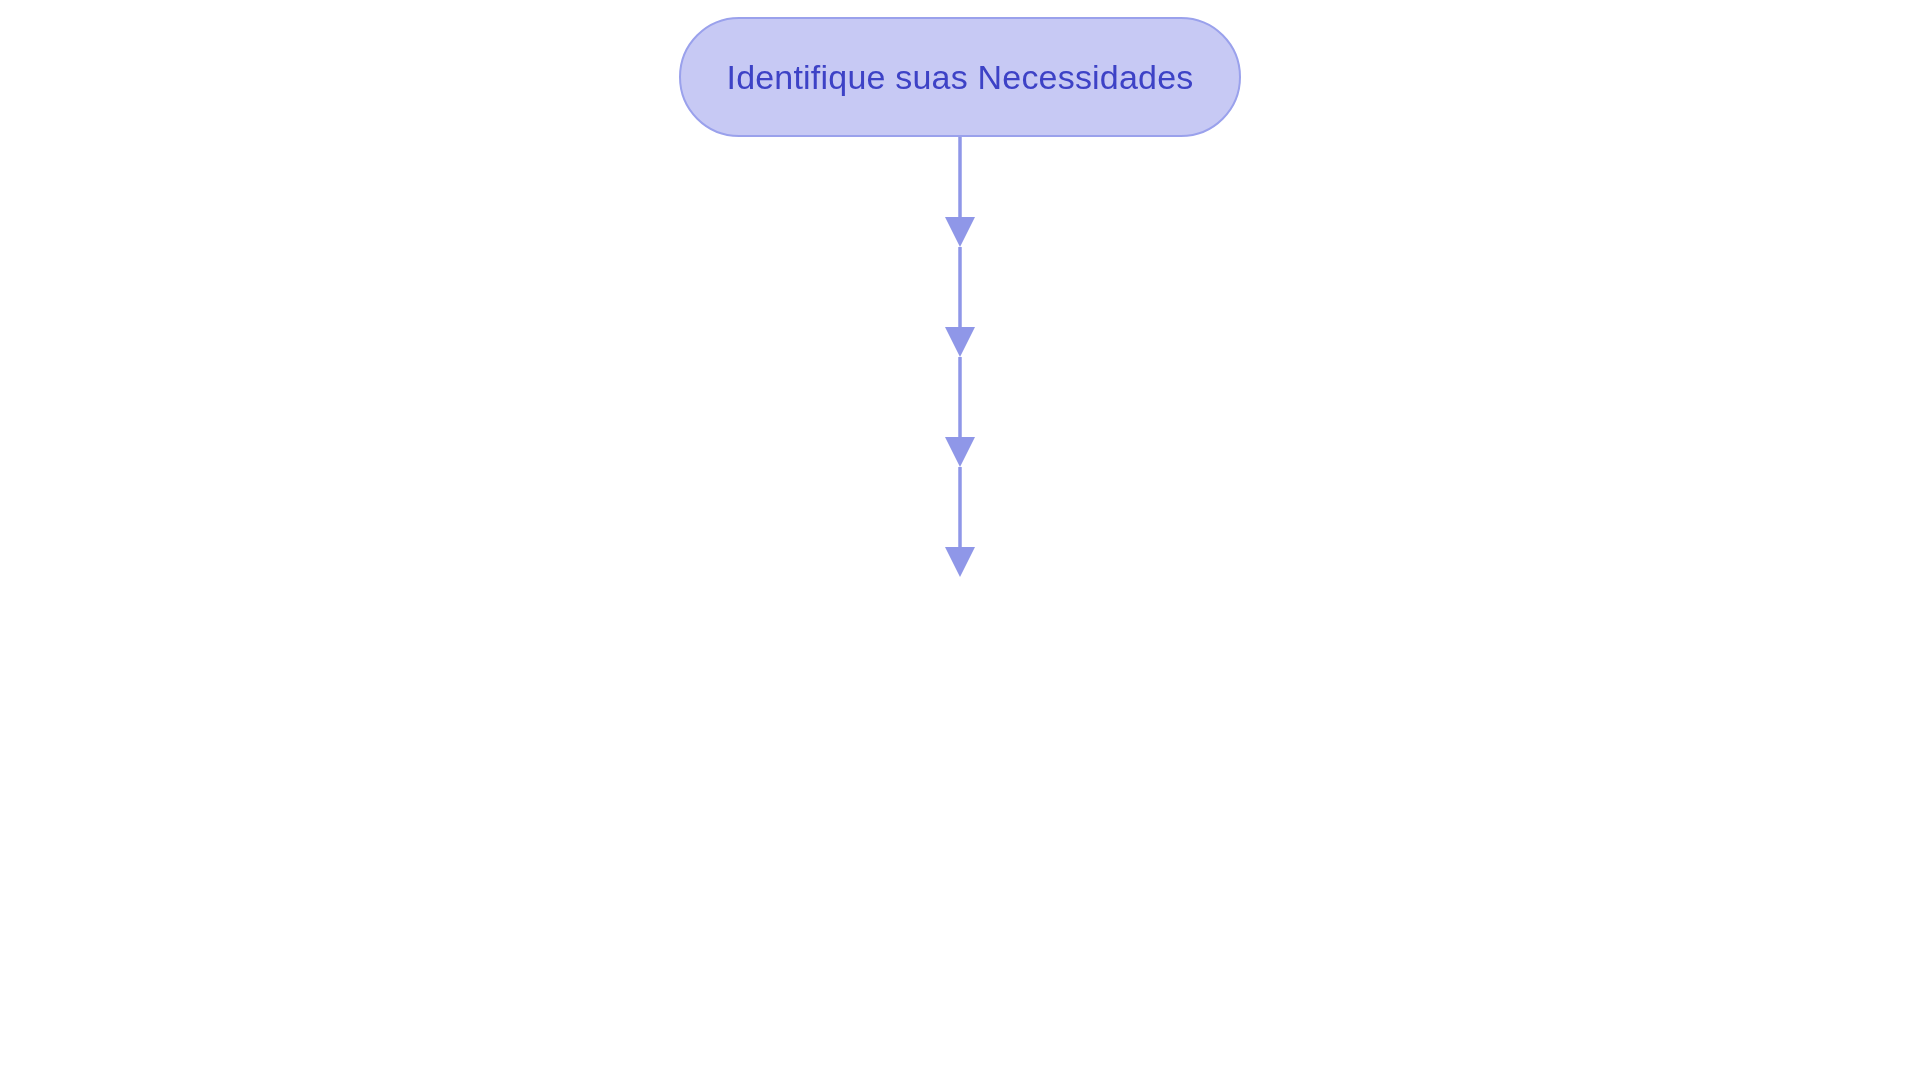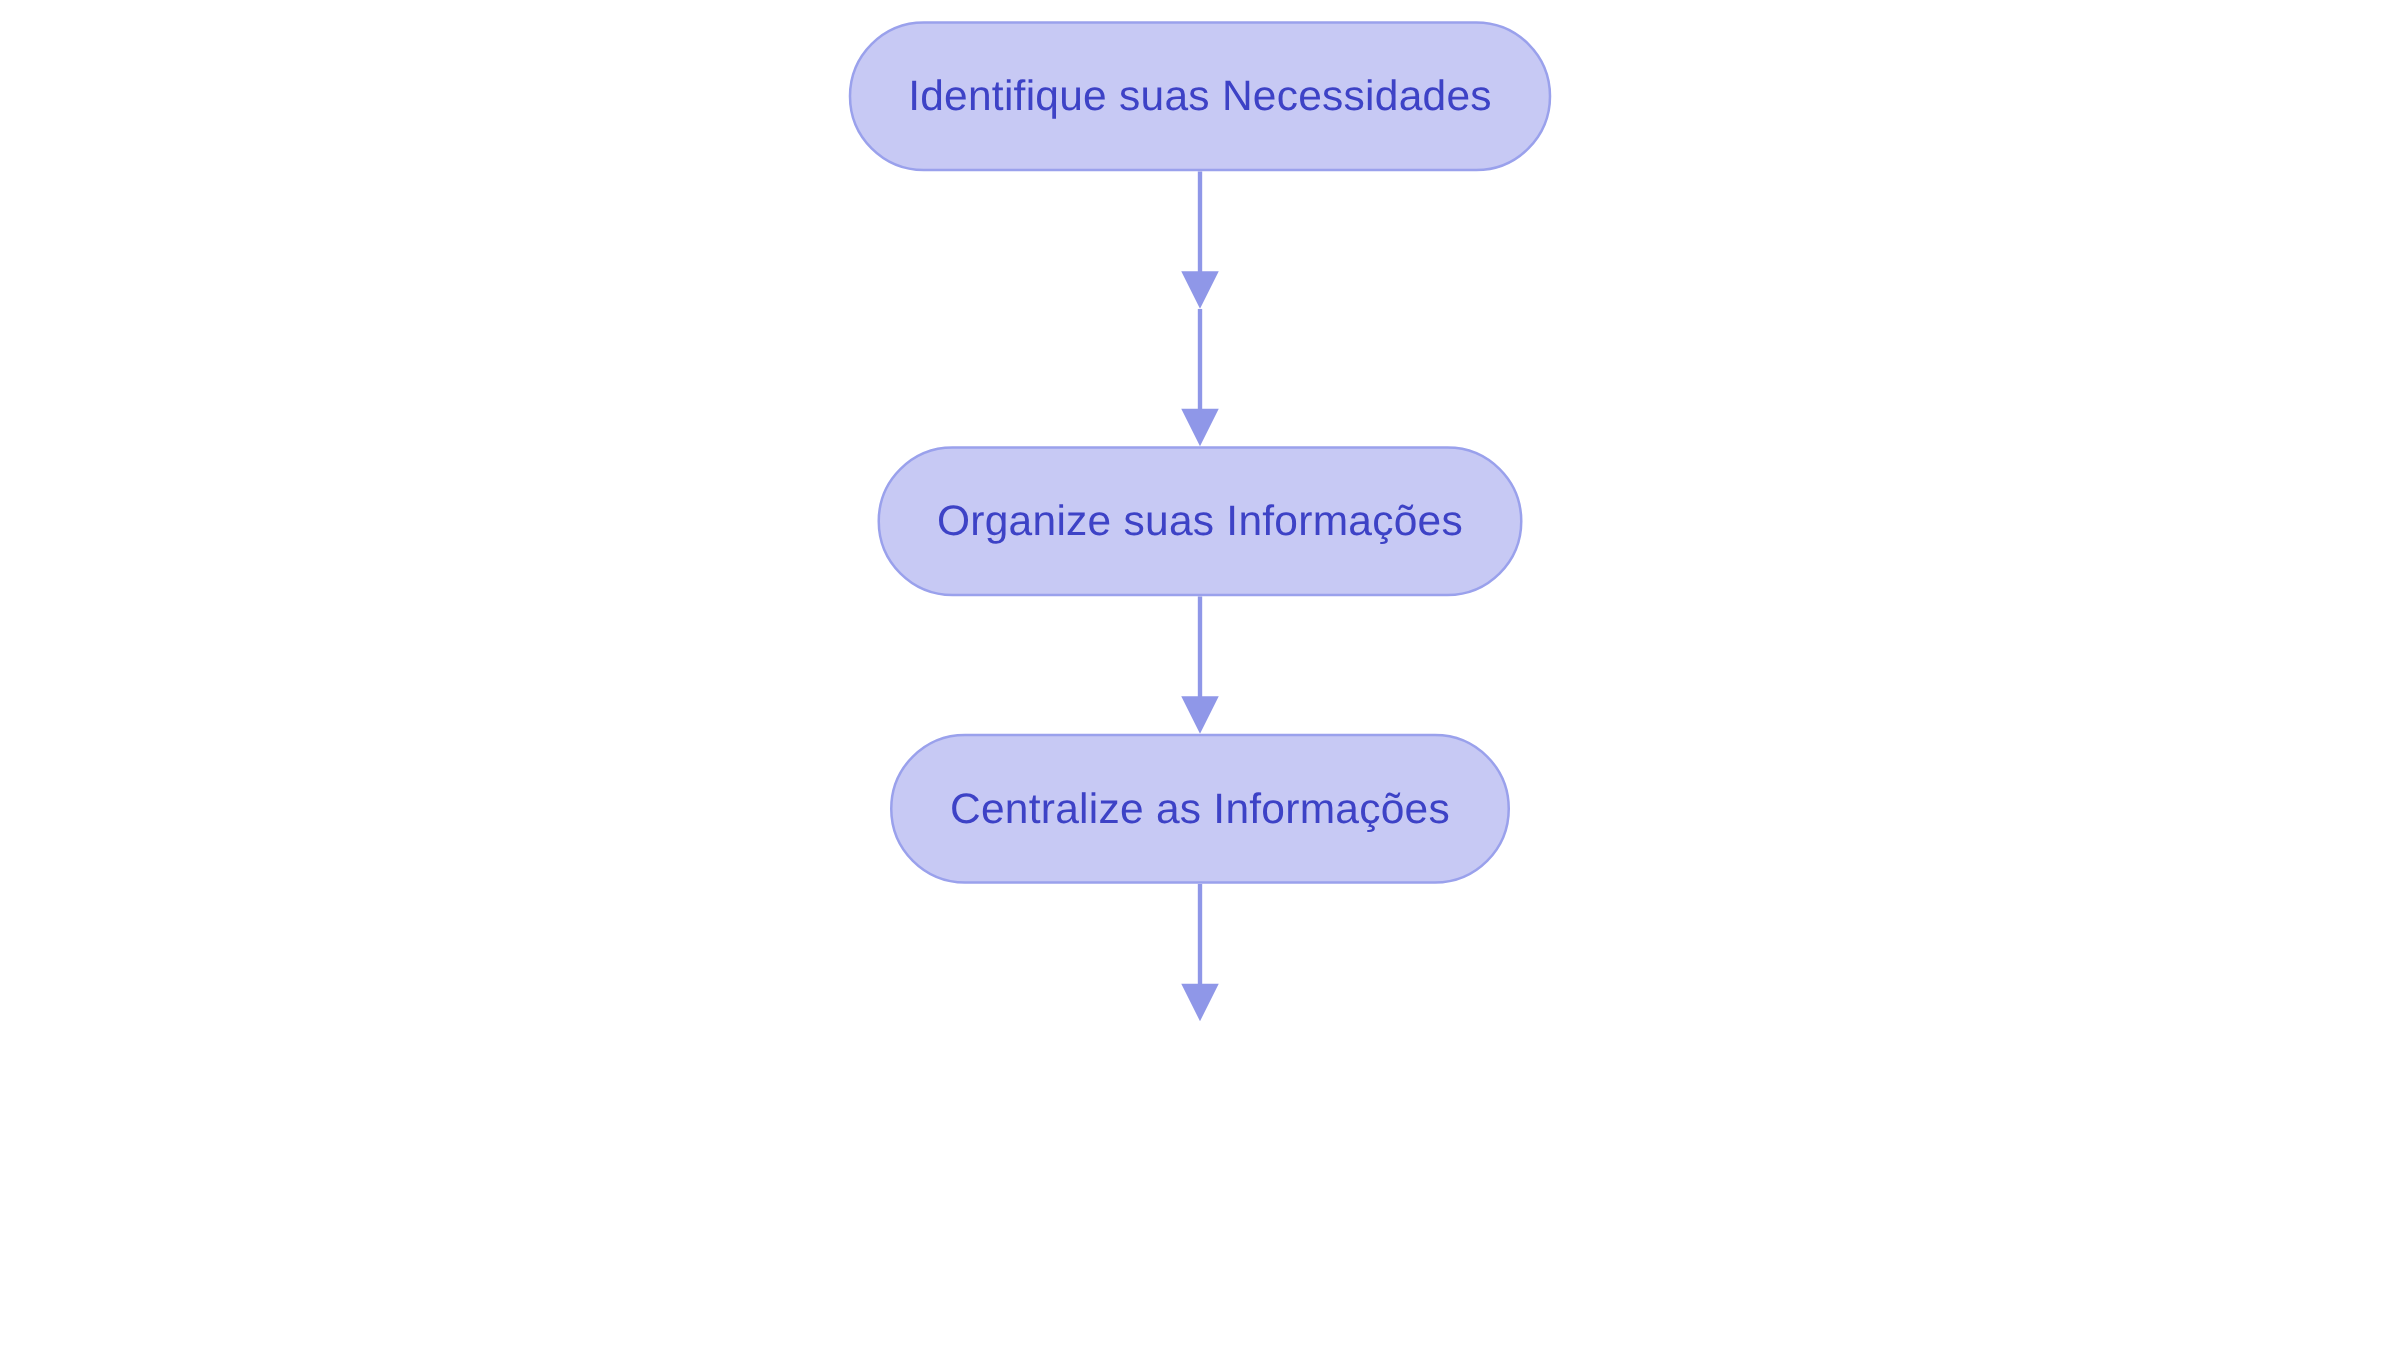--- a/index.html
+++ b/index.html
@@ -73,32 +73,26 @@
       <line x1="17" y1="0" x2="17" y2="84" stroke="currentColor" stroke-width="3.5"></line>
       <polygon points="2,80 32,80 17,110" fill="currentColor"></polygon>
     </svg>
 
 
     <svg class="connector" viewBox="0 0 34 110" aria-hidden="true">
       <line x1="17" y1="0" x2="17" y2="84" stroke="currentColor" stroke-width="3.5"></line>
       <polygon points="2,80 32,80 17,110" fill="currentColor"></polygon>
     </svg>
 
-    <div class="node">
-      <span>Organize suas Informações</span>
-    </div>
 
     <svg class="connector" viewBox="0 0 34 110" aria-hidden="true">
       <line x1="17" y1="0" x2="17" y2="84" stroke="currentColor" stroke-width="3.5"></line>
       <polygon points="2,80 32,80 17,110" fill="currentColor"></polygon>
     </svg>
 
-    <div class="node">
-      <span>Centralize as Informações</span>
-    </div>
 
     <svg class="connector" viewBox="0 0 34 110" aria-hidden="true">
       <line x1="17" y1="0" x2="17" y2="84" stroke="currentColor" stroke-width="3.5"></line>
       <polygon points="2,80 32,80 17,110" fill="currentColor"></polygon>
     </svg>
 
 
   </div>
 </div>
 

